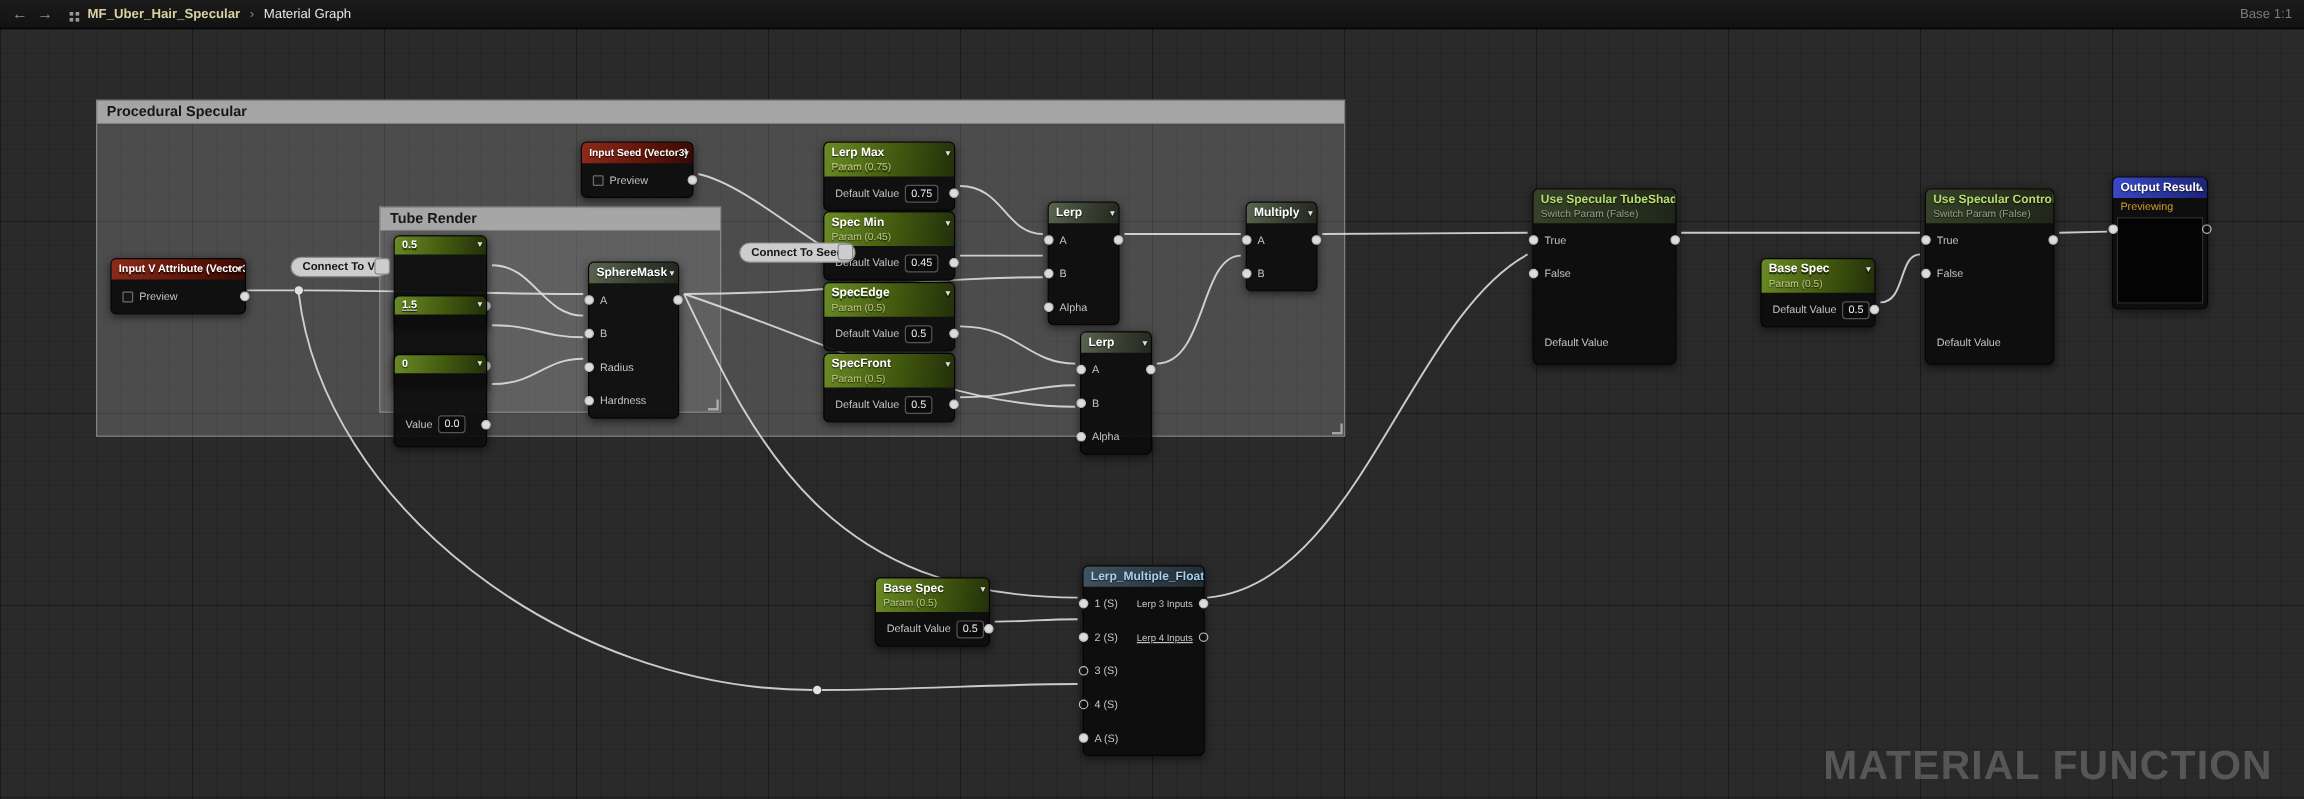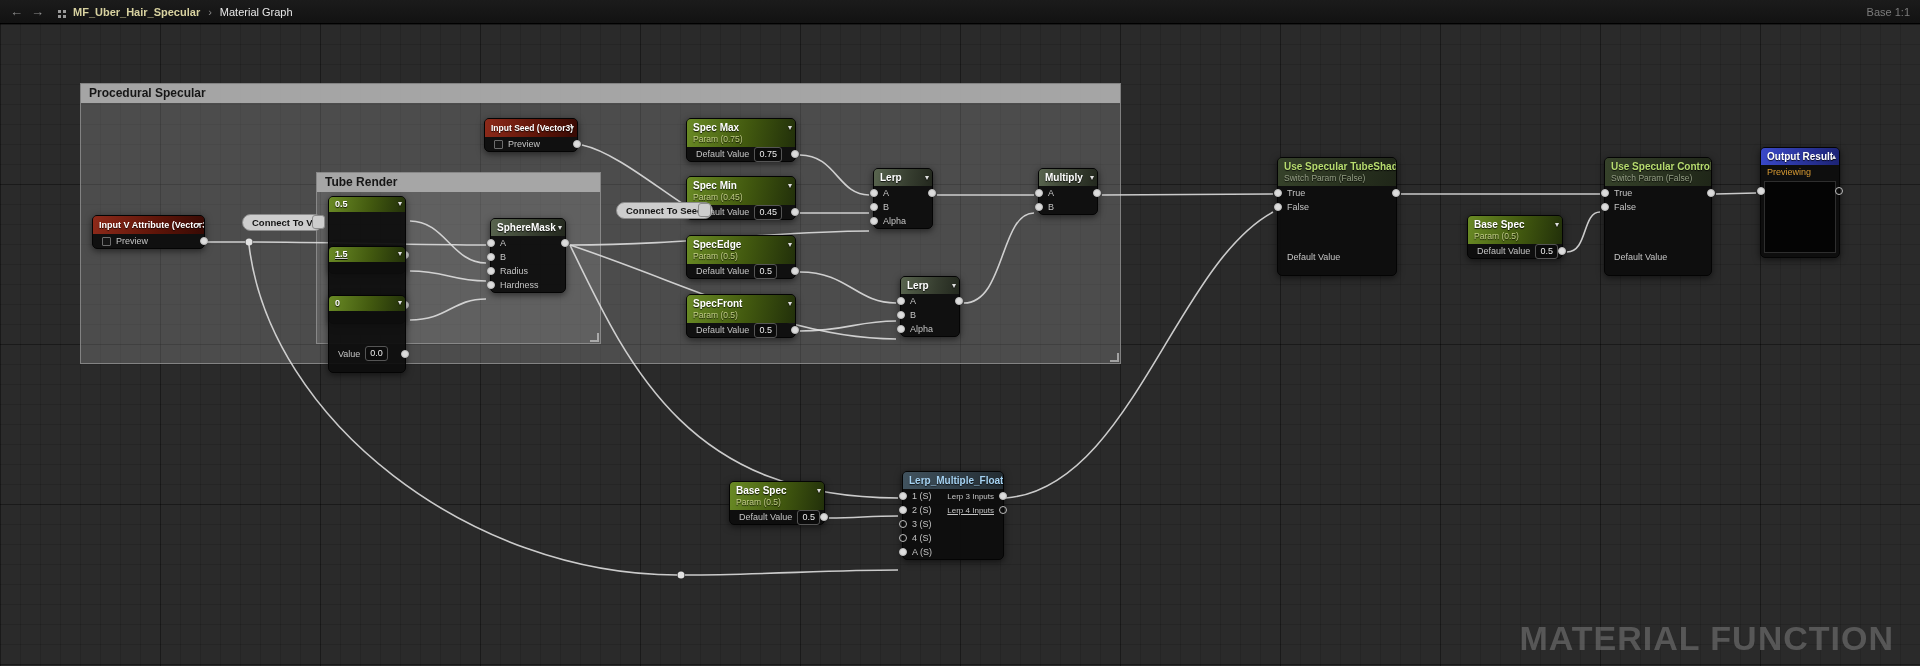--- a/index.html
+++ b/index.html
@@ -54,21 +54,21 @@
   .hdr-gray   { background:linear-gradient(100deg,#59654f 0%,#363d2f 60%,#23281e 100%); }
   .hdr-switch { background:linear-gradient(100deg,#36422a 0%,#1f2618 100%); }
   .hdr-switch .title { color:#b7dc6f; }
   .hdr-switch .subtitle { color:#96a086; }
   .hdr-bluegray { background:linear-gradient(100deg,#41535f 0%,#222b31 100%); }
   .hdr-bluegray .title { color:#a5d2f2; }
   .hdr-blue   { background:linear-gradient(100deg,#3a49c9 0%,#1c2374 100%); }
   .chev { position:absolute; right:3px; top:2px; font-size:8px; color:#e0e0e0;
     font-weight:normal; }
 
-  .row { position:relative; display:flex; align-items:center; height:14px;
+  .row { position:relative; display:flex; align-items:center; height:28px;
     padding:0 9px; font-size:9px; color:#c4c4c4; white-space:nowrap; }
   .row.tall { height:37px;margin-top:24px; }
   .row .right { margin-left:auto; }
   .pin { position:absolute; top:50%; width:8px; height:8px; border-radius:50%;
     border:1.4px solid #bdbdbd; transform:translateY(-50%); background:transparent; }
   .pin.in  { left:-4px; }
   .pin.out { right:-4px; }
   .pin.filled { background:#dcdcdc; }
   .valuebox { display:inline-block; background:#0b0b0b; border:1px solid #555;
     border-radius:3px; padding:0 4px; margin-left:5px; font-size:9px; line-height:13px;
@@ -236,21 +236,21 @@
     <span>Radius</span>
   </div>
   <div class="row">
     <span class="pin in filled"></span>
     <span>Hardness</span>
   </div>
 </div>
 
 <div class="node" style="left:686px; top:118px; width:110px;">
   <div class="node-header hdr-green">
-    <div class="title">Spec Max</div>
+    <div class="title">Lerp Max</div>
     <div class="subtitle">Param (0.75)</div>
     <span class="chev">▾</span>
   </div>
   <div class="row">
     <span>Default Value</span>
     <span class="valuebox">0.75</span>
     <span class="pin out filled"></span>
   </div>
 </div>
 

